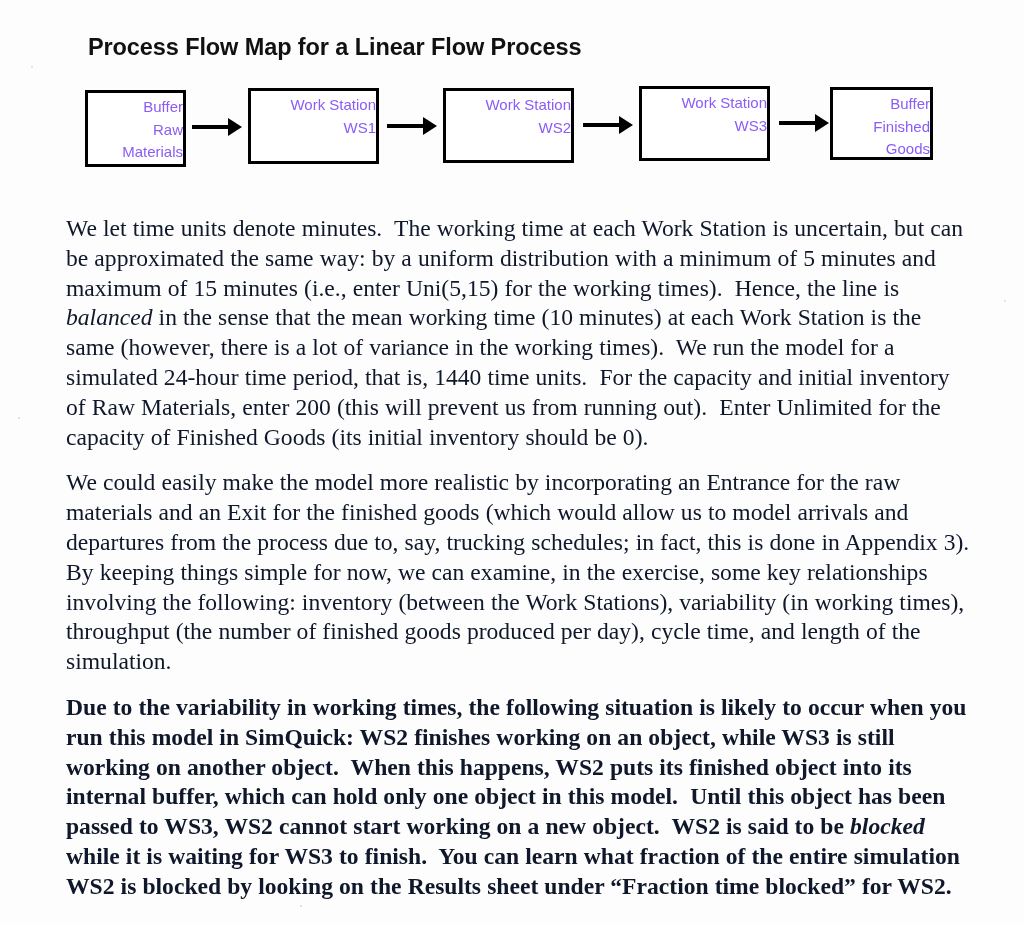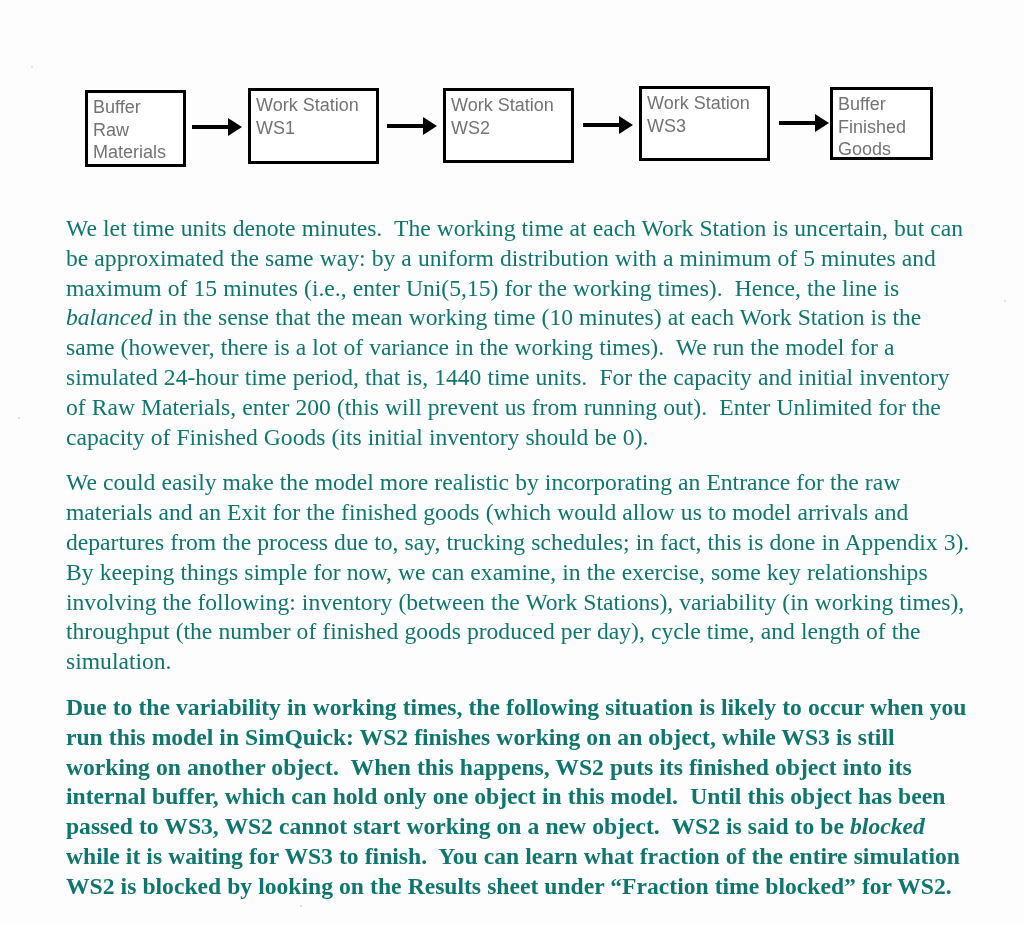--- a/index.html
+++ b/index.html
@@ -45,25 +45,25 @@
     width: 1024px;
     height: 185px;
   }
 
   .flow-box {
     position: absolute;
     box-sizing: border-box;
     border: 3.5px solid #000000;
     background: #ffffff;
     font-family: "Liberation Sans", "DejaVu Sans", sans-serif;
-    font-size: 18px;
+    font-size: 15px;
     line-height: 22.5px;
-    color: #737373;
+    color: #8b5cf6;
     padding: 3px 0 0 5px;
-    text-align: left;
+    text-align: right;
     white-space: pre-line;
   }
 
   .flow-arrow {
     position: absolute;
     height: 24px;
   }
   .flow-arrow .shaft {
     position: absolute;
     left: 0;
@@ -85,21 +85,21 @@
   .body-text {
     position: absolute;
     left: 66px;
     top: 214px;
     width: 908px;
   }
 
   .para {
     font-size: 23.6px;
     line-height: 29.8px;
-    color: #0f766e;
+    color: #0f172a;
     margin: 0 0 16px 0;
     text-align: left;
     white-space: pre-wrap;
     word-spacing: 0.2px;
   }
   .para:last-child { margin-bottom: 0; font-weight: bold; }
 
   .para em { font-style: italic; }
 
   
@@ -109,20 +109,21 @@
     width: 2px;
     height: 2px;
     border-radius: 50%;
   }
 </style>
 </head>
 <body>
 
 <div class="page">
 
+  <div class="doc-title">Process Flow Map for a Linear Flow Process</div>
 
   <div class="flow-diagram">
 
     <div class="flow-box" style="left:85px; top:90px; width:101px; height:77px;">Buffer
 Raw
 Materials</div>
 
     <div class="flow-arrow" style="left:192px; top:115px; width:52px;">
       <div class="shaft" style="width:38px;"></div>
       <div class="head" style="left:36px;"></div>

